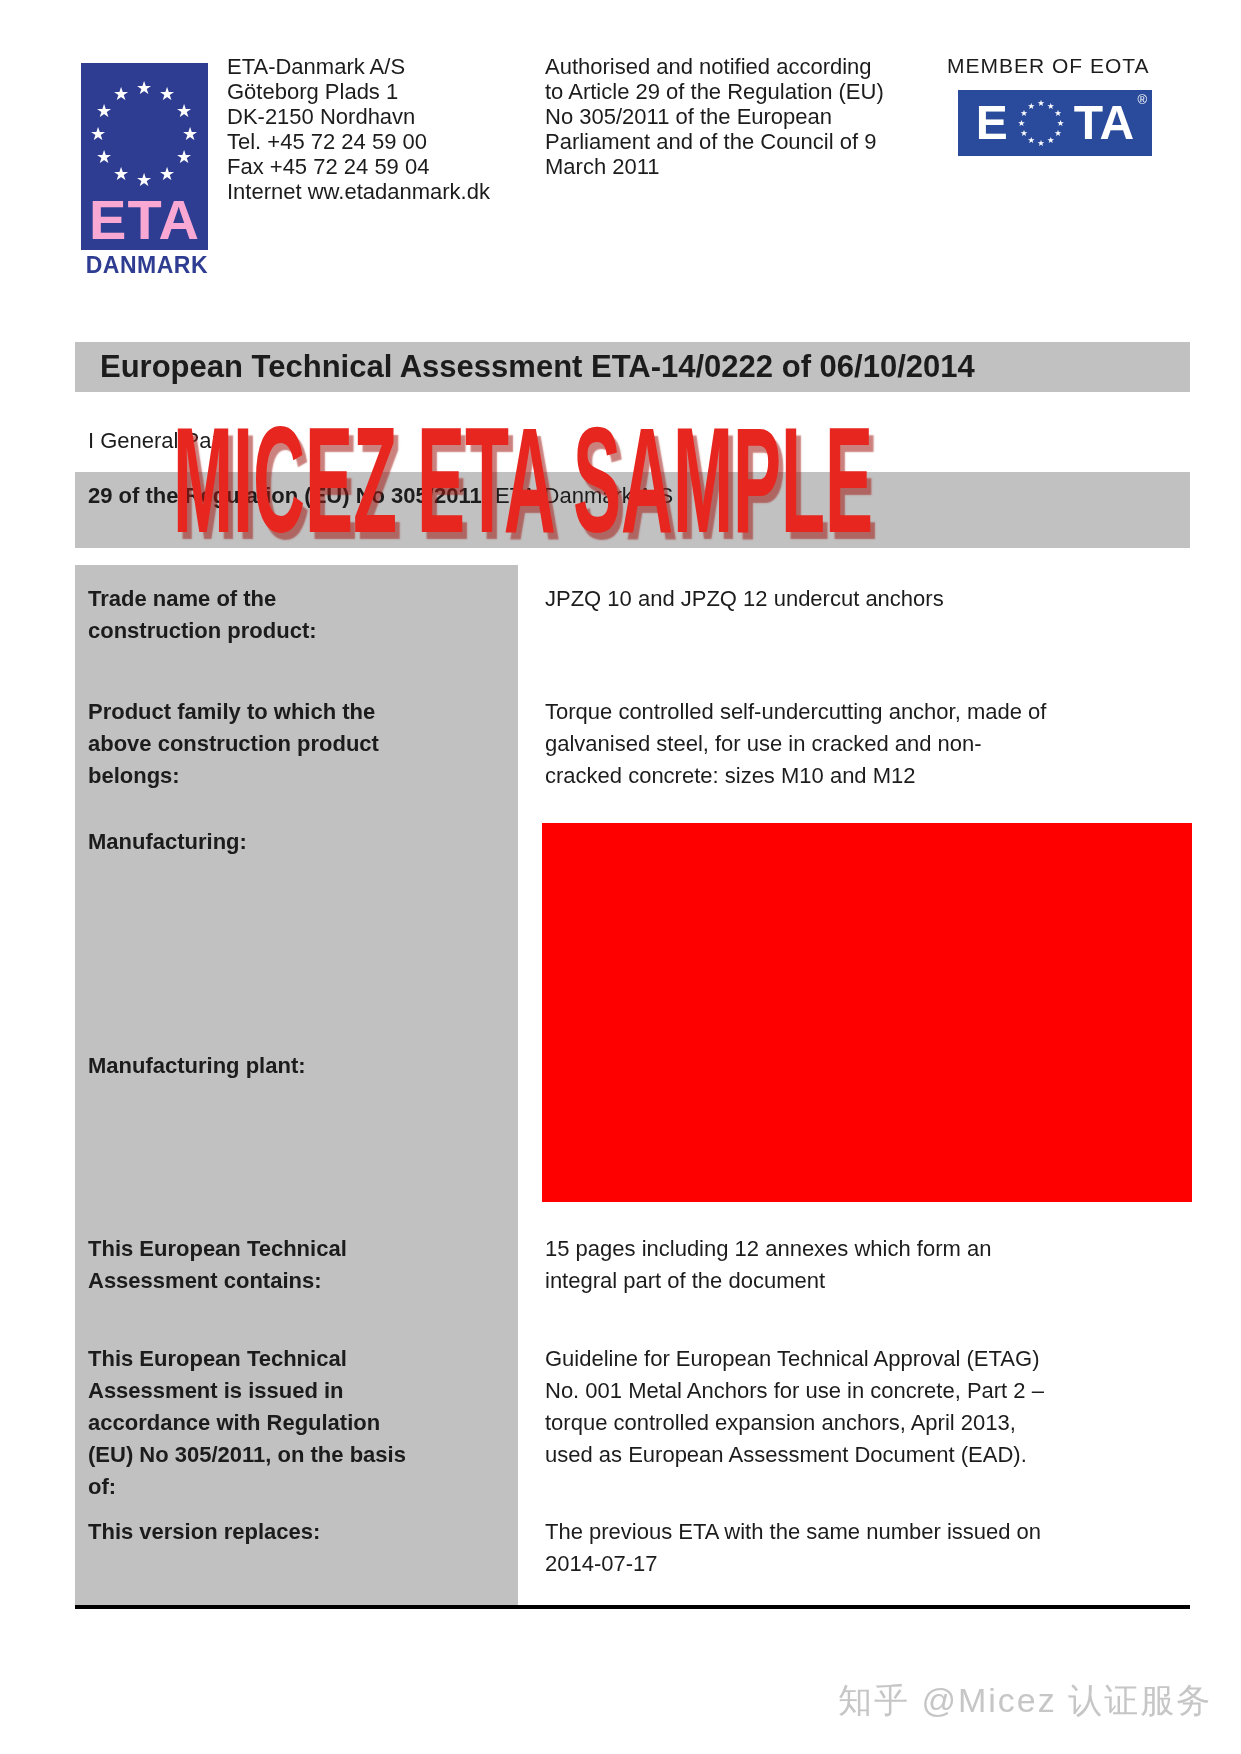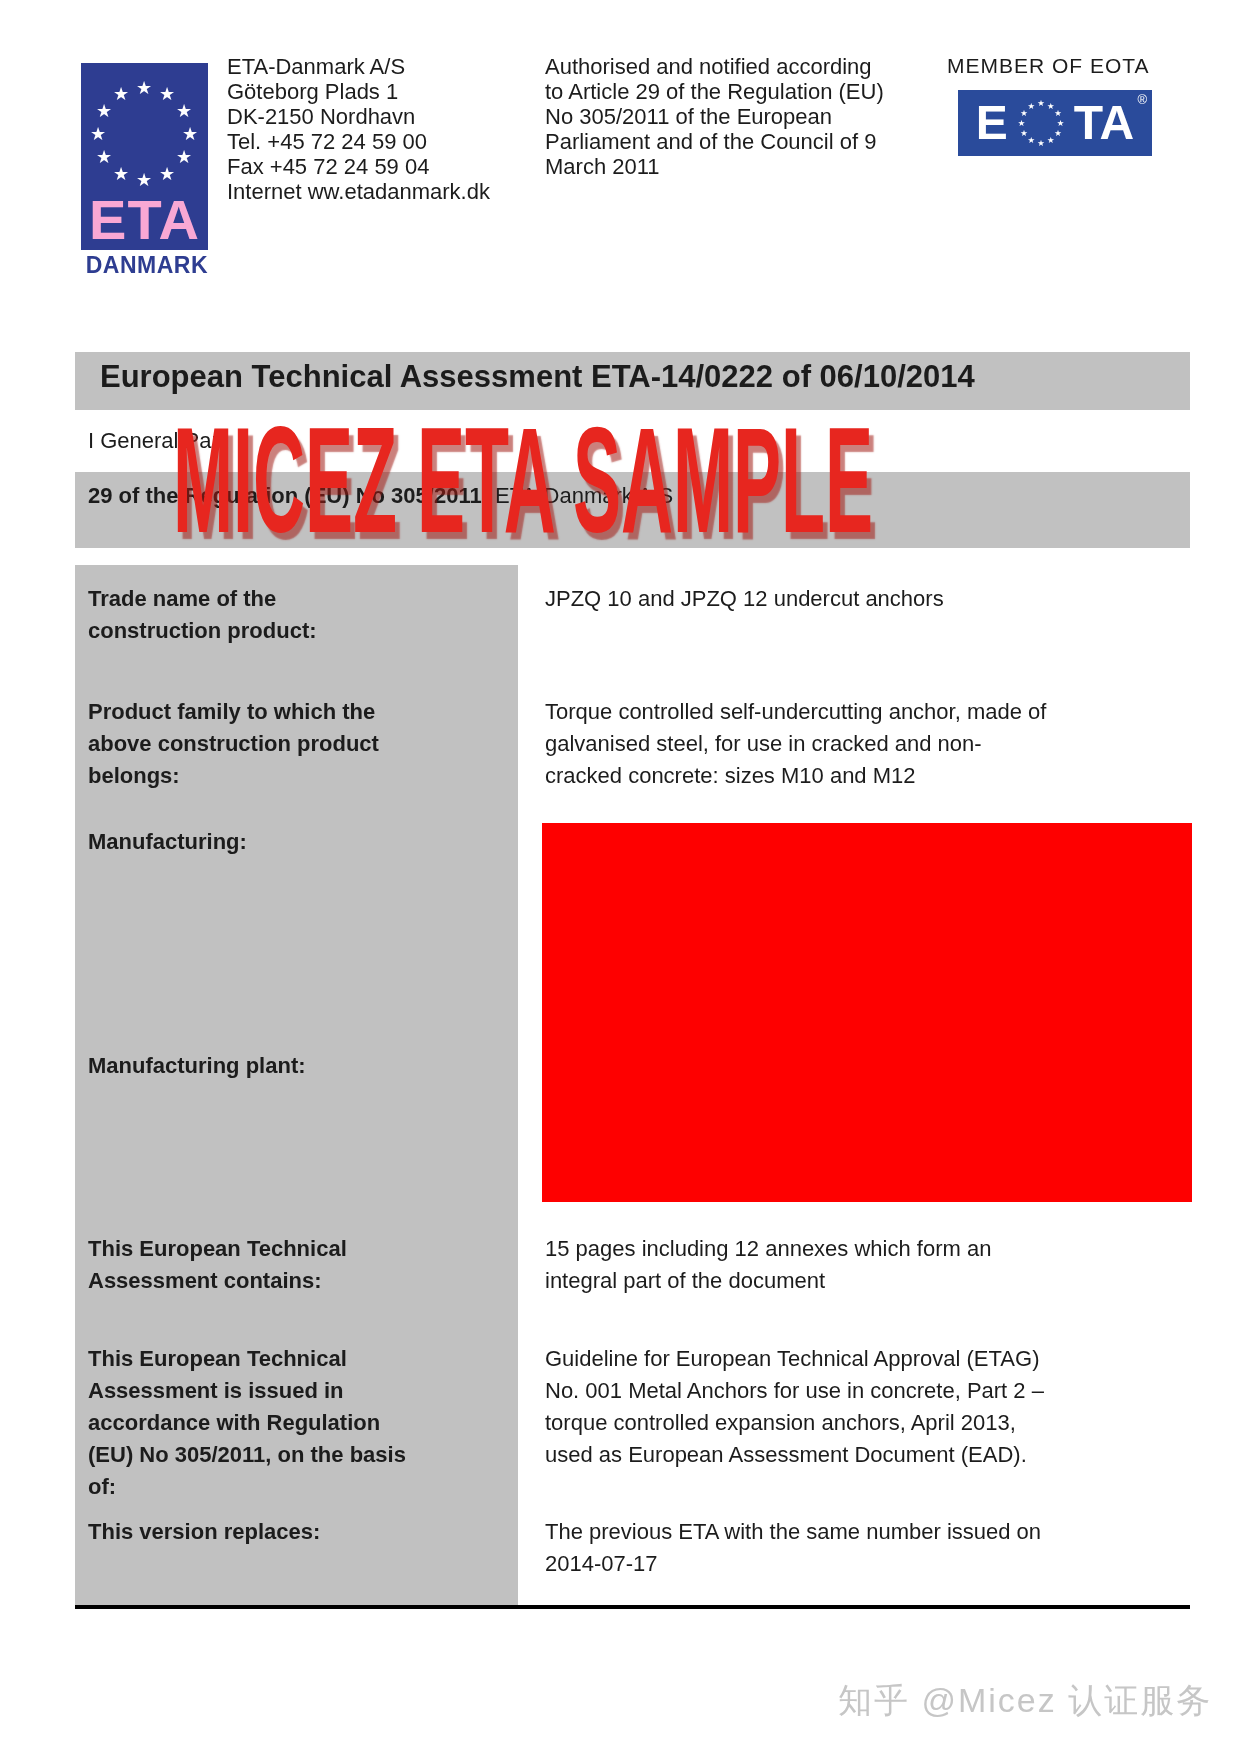--- a/index.html
+++ b/index.html
@@ -19,21 +19,21 @@
     font-weight:bold;font-size:23px;letter-spacing:0.5px;}
   .address{left:227px;top:54px;font-size:22px;line-height:25px;}
   .authorisation{left:545px;top:54px;font-size:22px;line-height:25px;width:470px;}
   .member-eota{left:947px;top:54px;font-size:21px;letter-spacing:1px;}
   .eota-logo{left:958px;top:90px;width:194px;height:66px;background:var(--eota-blue);
     display:flex;align-items:center;justify-content:center;gap:5px;}
   .eota-letter{color:#fff;font-weight:bold;font-size:48px;line-height:48px;}
   .eota-reg{position:absolute;top:3px;right:5px;color:#fff;font-size:13px;line-height:13px;}
 
   
-  .title-bar{left:75px;top:342px;width:1115px;height:58px;background:var(--bar-gray);margin-top:10px;}
+  .title-bar{left:75px;top:342px;width:1115px;height:50px;background:var(--bar-gray);}
   .title-text{position:absolute;left:25px;top:0;line-height:50px;font-weight:bold;font-size:31px;}
   .section-heading{left:88px;top:426px;font-size:22px;line-height:30px;}
   .tab-row{left:75px;top:472px;width:1115px;height:76px;background:var(--bar-gray);}
   .tab-text{position:absolute;left:13px;top:8px;font-size:22px;line-height:32px;font-weight:bold;}
   .tab-value{font-weight:normal;}
 
   
   .left-col{left:75px;top:565px;width:443px;height:1040px;background:var(--bar-gray);}
   .row-label{left:88px;width:395px;font-weight:bold;font-size:22px;line-height:32px;}
   .row-value{left:545px;width:655px;font-size:22px;line-height:32px;}

